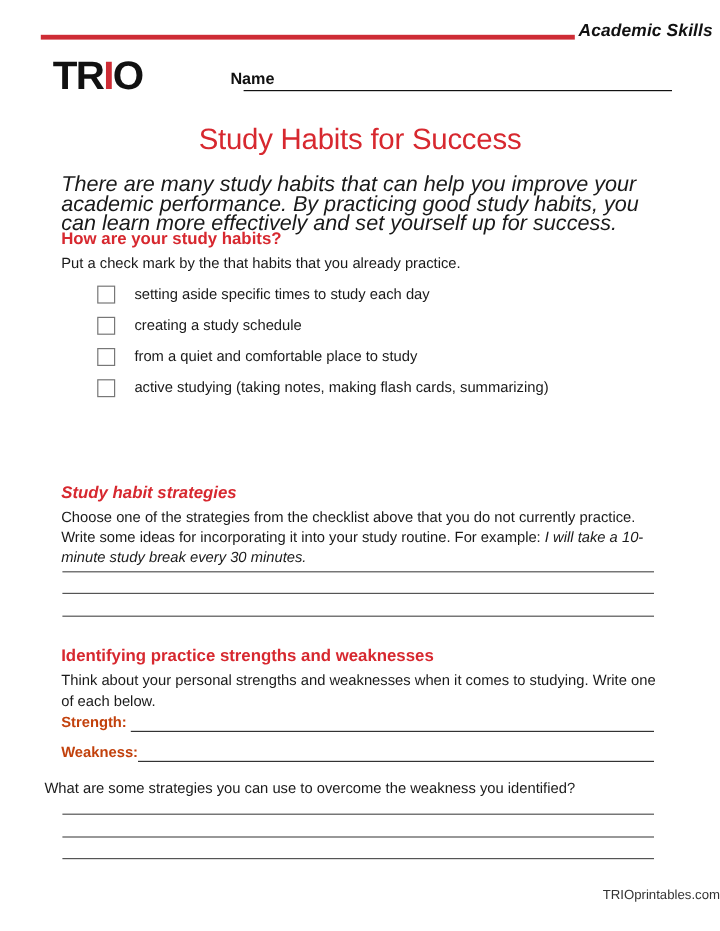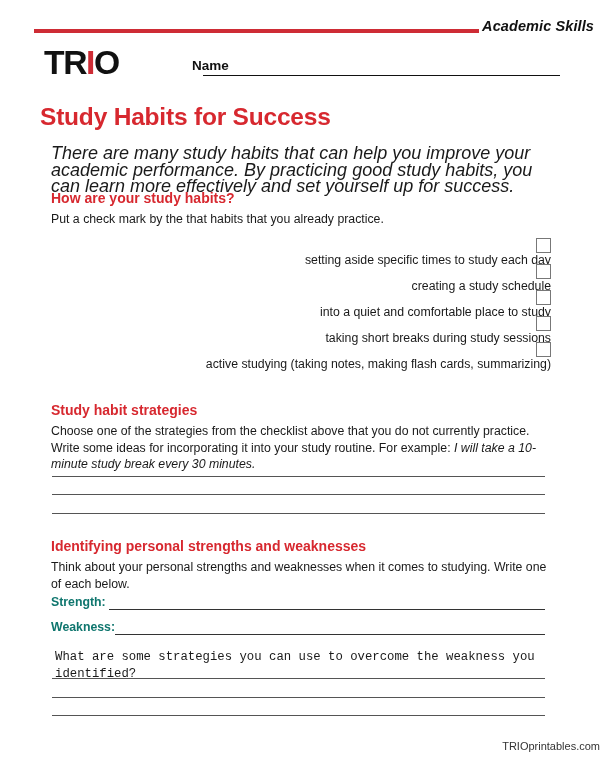--- a/index.html
+++ b/index.html
@@ -85,23 +85,23 @@
     height: 1px;
     background: #111111;
   }
 
   
   .page-title {
     position: absolute;
     top: 103px;
     left: 40px;
     width: 520px;
-    text-align: left;
+    text-align: center;
     font-size: 24.5px;
-    font-weight: bold;
+    font-weight: normal;
     color: #d7282f;
     letter-spacing: -0.2px;
   }
   .intro {
     position: absolute;
     top: 145px;
     left: 51px;
     width: 497px;
     font-size: 18px;
     font-style: italic;
@@ -129,22 +129,21 @@
   .checklist {
     position: absolute;
     top: 238px;
     left: 81px;
     width: 470px;
   }
   .check-item {
     position: relative;
     height: 26px;
     display: flex;
-    align-items: flex-end;
-    flex-direction: column;
+    align-items: flex-start;
   }
   .checkbox {
     width: 15px;
     height: 15px;
     border: 1px solid #777777;
     background: #ffffff;
     box-sizing: border-box;
     flex: 0 0 auto;
   }
   .check-label {
@@ -159,21 +158,21 @@
     position: absolute;
     height: 1px;
     background: #555555;
   }
 
   
   .field-label {
     position: absolute;
     font-size: 12.3px;
     font-weight: bold;
-    color: #0f766e;
+    color: #c2410c;
     white-space: nowrap;
   }
   .field-line {
     position: absolute;
     height: 1px;
     background: #333333;
   }
 
   
   .footer {
@@ -210,47 +209,43 @@
   <div class="check-item">
     <span class="checkbox"></span>
     <span class="check-label">setting aside specific times to study each day</span>
   </div>
   <div class="check-item">
     <span class="checkbox"></span>
     <span class="check-label">creating a study schedule</span>
   </div>
   <div class="check-item">
     <span class="checkbox"></span>
-    <span class="check-label">into a quiet and comfortable place to study</span>
-  </div>
-  <div class="check-item">
-    <span class="checkbox"></span>
-    <span class="check-label">taking short breaks during study sessions</span>
+    <span class="check-label">from a quiet and comfortable place to study</span>
   </div>
   <div class="check-item">
     <span class="checkbox"></span>
     <span class="check-label">active studying (taking notes, making flash cards, summarizing)</span>
   </div>
 </div>
 
-<div class="section-heading" style="top:402px; left:51px;">Study habit strategies</div>
+<div class="section-heading" style="top:402px; left:51px;font-style:italic;">Study habit strategies</div>
 <div class="body-text" style="top:423px; left:51px; width:497px;"><span>Choose one of the strategies from the checklist above that you do not currently practice. Write some ideas for incorporating it into your study routine. For example: </span><i>I will take a 10-minute study break every 30 minutes.</i></div>
 
 <div class="write-line" style="top:476px; left:52px; width:493px;"></div>
 <div class="write-line" style="top:494px; left:52px; width:493px;"></div>
 <div class="write-line" style="top:513px; left:52px; width:493px;"></div>
 
-<div class="section-heading" style="top:538px; left:51px;">Identifying personal strengths and weaknesses</div>
+<div class="section-heading" style="top:538px; left:51px;">Identifying practice strengths and weaknesses</div>
 <div class="body-text" style="top:559px; left:51px; width:497px;">Think about your personal strengths and weaknesses when it comes to studying. Write one of each below.</div>
 
 <div class="field-label" style="top:595px; left:51px;">Strength:</div>
 <div class="field-line" style="top:609px; left:109px; width:436px;"></div>
 
 <div class="field-label" style="top:620px; left:51px;">Weakness:</div>
 <div class="field-line" style="top:634px; left:115px; width:430px;"></div>
 
-<div class="body-text" style="top:649px; left:55px; width:497px;font-family:Liberation Mono, monospace;">What are some strategies you can use to overcome the weakness you identified?</div>
+<div class="body-text" style="top:649px; left:37px; width:497px;">What are some strategies you can use to overcome the weakness you identified?</div>
 
 <div class="write-line" style="top:678px; left:52px; width:493px;"></div>
 <div class="write-line" style="top:697px; left:52px; width:493px;"></div>
 <div class="write-line" style="top:715px; left:52px; width:493px;"></div>
 
 <div class="footer">TRIOprintables.com</div>
 
 </body></html>

